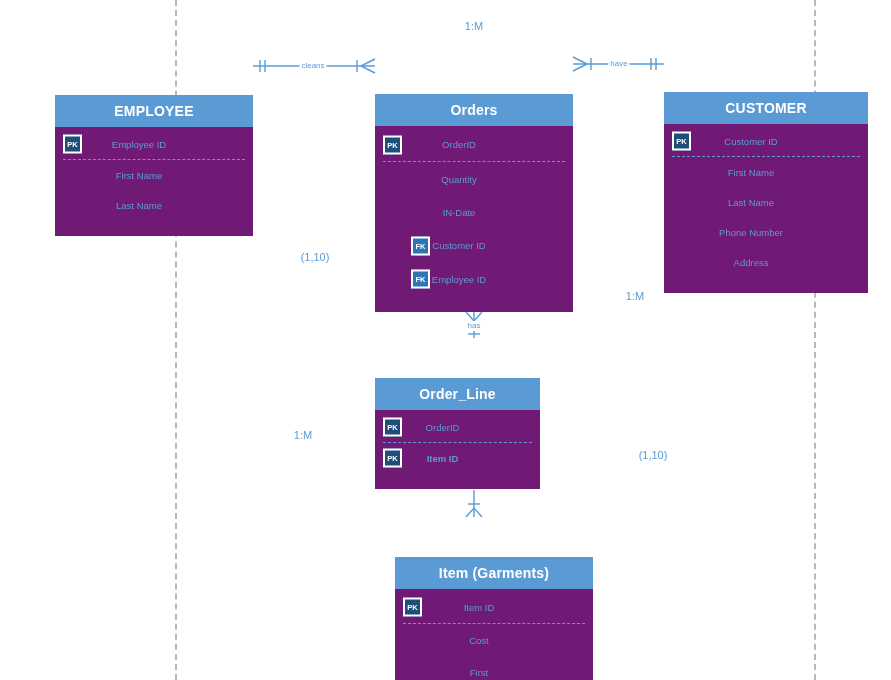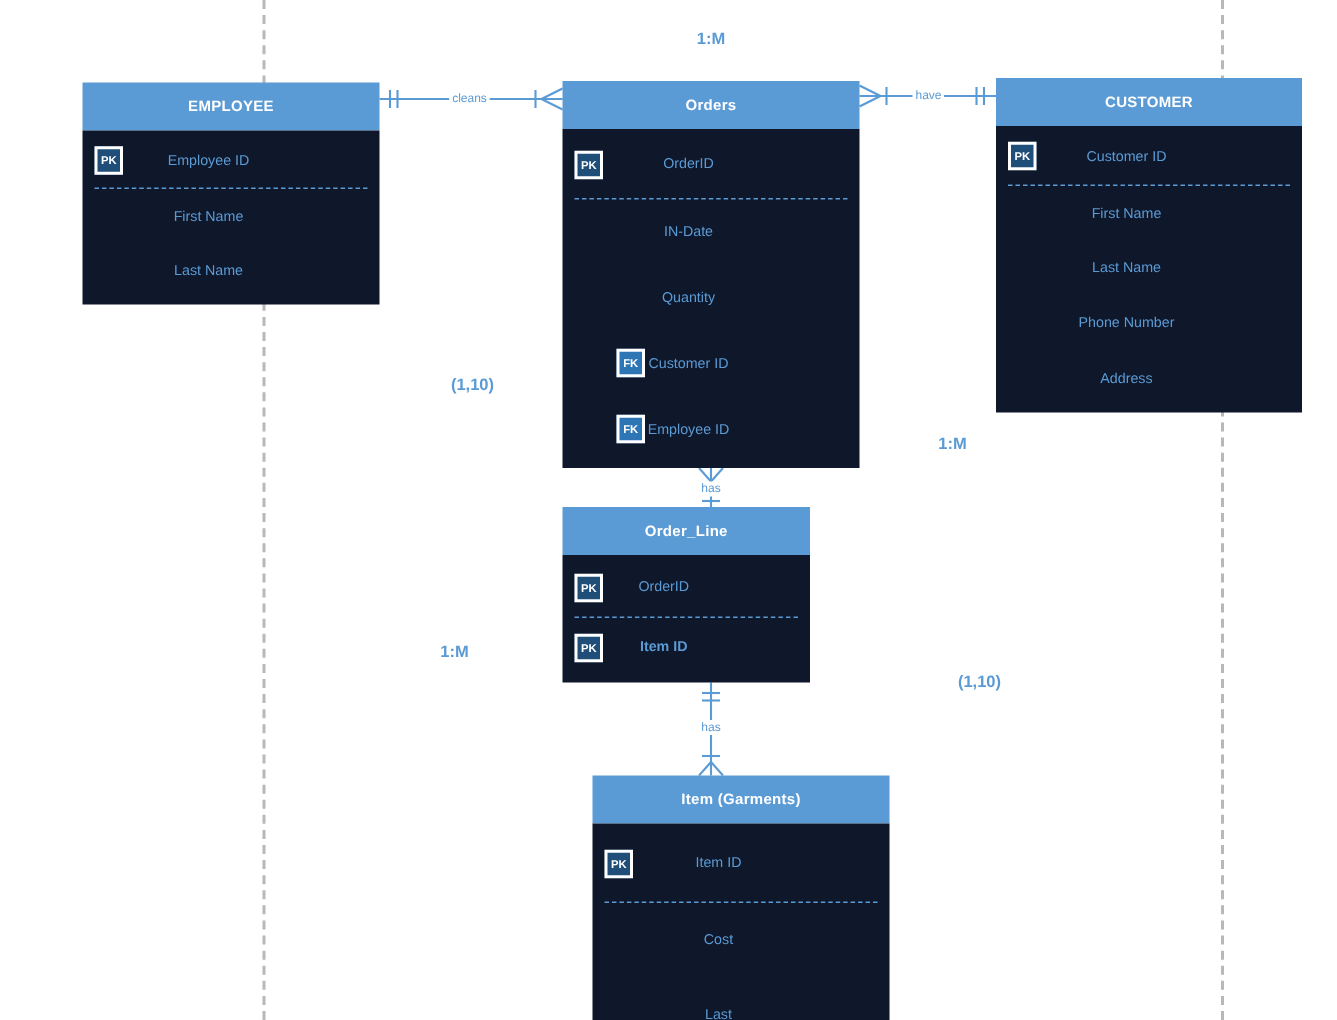--- a/index.html
+++ b/index.html
@@ -24,28 +24,29 @@
 
   
   .entity {
     position:absolute; z-index:2;
     display:flex; flex-direction:column;
     box-shadow:0 0 0 0 transparent;
   }
   .entity-header {
     height:32px; flex:0 0 32px;
     background:#5b9bd5; color:#ffffff;
-    font-size:10px; font-weight:bold;
+    font-size:14px; font-weight:bold;
     display:flex; align-items:center; justify-content:center;
     letter-spacing:.2px;
+    margin-top:40px;
   }
   .entity-body {
-    flex:1; background:#0f172a;
+    flex:1; background:#701a75;
     display:flex; flex-direction:column;
-    padding:2px 0 4px 0;
+    padding:2px 0 16px 0;
   }
   .attr-row {
     flex:1; min-height:30px;
     position:relative;
     display:flex; align-items:center; justify-content:center;
   }
   .attr-label {
     color:#5b9bd5; font-size:9.5px; font-weight:normal;
     width:100%; text-align:center; padding-right:30px;
   }
@@ -71,21 +72,21 @@
     transform:translate(-50%,-50%);
     background:#ffffff; color:#5b9bd5;
     font-size:8px; padding:0 2px; line-height:10px;
     white-space:nowrap;
   }
 
   
   .card-label {
     position:absolute; z-index:2;
     transform:translate(-50%,-50%);
-    color:#5b9bd5; font-size:11px; font-weight:700;
+    color:#5b9bd5; font-size:11px; font-weight:400;
     white-space:nowrap;
   }
 </style>
 </head>
 <body>
 
 <div class="canvas">
 
   <div class="grid-dash" style="left:175px;"></div>
   <div class="grid-dash" style="left:814px;"></div>
@@ -173,24 +174,24 @@
 
   <div class="entity" style="left:375px; top:54px; width:198px; height:258px;">
     <div class="entity-header">Orders</div>
     <div class="entity-body">
         <div class="attr-row">
           <span class="key-badge pk">PK</span>
           <span class="attr-label">OrderID</span>
         </div>
         <div class="attr-sep"></div>
         <div class="attr-row">
+          <span class="attr-label">Quantity</span>
+        </div>
+        <div class="attr-row">
           <span class="attr-label">IN-Date</span>
-        </div>
-        <div class="attr-row">
-          <span class="attr-label">Quantity</span>
         </div>
         <div class="attr-row">
           <span class="key-badge fk">FK</span>
           <span class="attr-label">Customer ID</span>
         </div>
         <div class="attr-row">
           <span class="key-badge fk">FK</span>
           <span class="attr-label">Employee ID</span>
         </div>
       </div>
@@ -239,18 +240,18 @@
     <div class="entity-body">
         <div class="attr-row">
           <span class="key-badge pk">PK</span>
           <span class="attr-label">Item ID</span>
         </div>
         <div class="attr-sep"></div>
         <div class="attr-row">
           <span class="attr-label">Cost</span>
         </div>
         <div class="attr-row">
-          <span class="attr-label">Last</span>
+          <span class="attr-label">First</span>
         </div>
       </div>
   </div>
 
 </div>
 
 </body></html>

